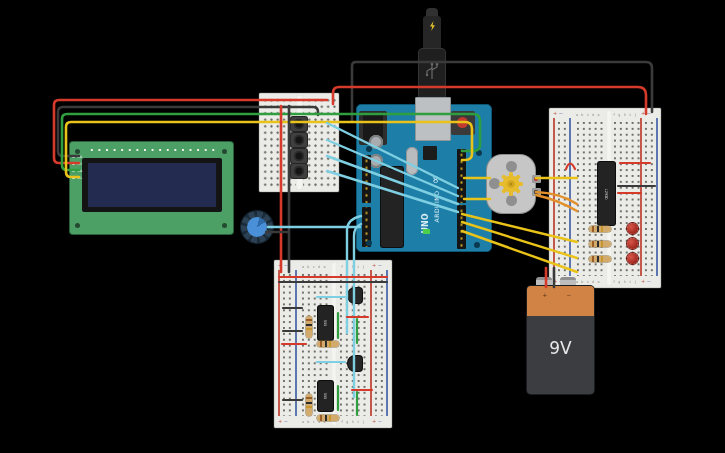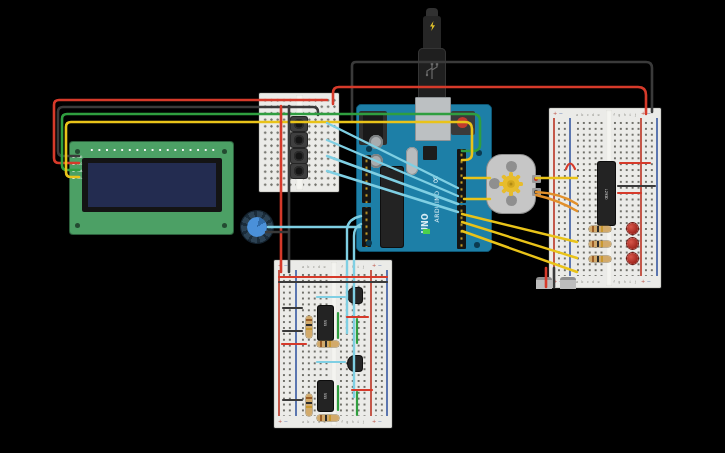--- a/index.html
+++ b/index.html
@@ -241,20 +241,26 @@
   </div>
   <div class="to92" style="left:348px;top:288px;"></div>
   <div class="to92" style="left:348px;top:356px;"></div>
   <div class="resv" style="left:306px;top:316px;height:22px;"></div>
   <div class="resv" style="left:306px;top:394px;height:22px;"></div>
   <div class="resh" style="left:317px;top:341px;width:22px;"></div>
   <div class="resh" style="left:317px;top:415px;width:22px;"></div>
 
   <div class="bterm" style="left:536px;top:277px;"></div>
   <div class="bterm" style="left:560px;top:277px;"></div>
+  <div id="battery">
+    <div class="band"></div>
+    <div class="bsign" style="left:15px;top:5px;">+</div>
+    <div class="bsign" style="left:39px;top:5px;">−</div>
+    <div class="v">9V</div>
+  </div>
 
   <svg class="wires" width="725" height="453" viewBox="0 0 725 453" fill="none" stroke-linecap="round" stroke-linejoin="round">
 
     <path d="M352,122 V66 Q352,62 356,62 H646 Q652,62 652,68 V112" stroke-width="2.6" stroke="#3a3a3a"></path>
     <path d="M333,104 V93 Q333,87 339,87 H638 Q646,87 646,95 V114" stroke-width="2.6" stroke="#d63a2a"></path>
 
     <path d="M79,156 H63 Q58,156 58,151 V112 Q58,107 63,107 H313 Q318,107 318,112 V115" stroke-width="2.6" stroke="#3a3a3a"></path>
     <path d="M79,163 H59 Q54,163 54,158 V105 Q54,100 59,100 H327" stroke-width="2.6" stroke="#d63a2a"></path>
     <path d="M79,170 H67 Q62,170 62,165 V119 Q62,114 67,114 H473 Q480,114 480,121 V145 Q480,151 473,151 H462" stroke-width="2.6" stroke="#2f9e3f"></path>
     <path d="M79,177 H71 Q66,177 66,172 V127 Q66,122 71,122 H465 Q472,122 472,129 V154 Q472,160 465,160 H462" stroke-width="2.6" stroke="#e9c319"></path>

